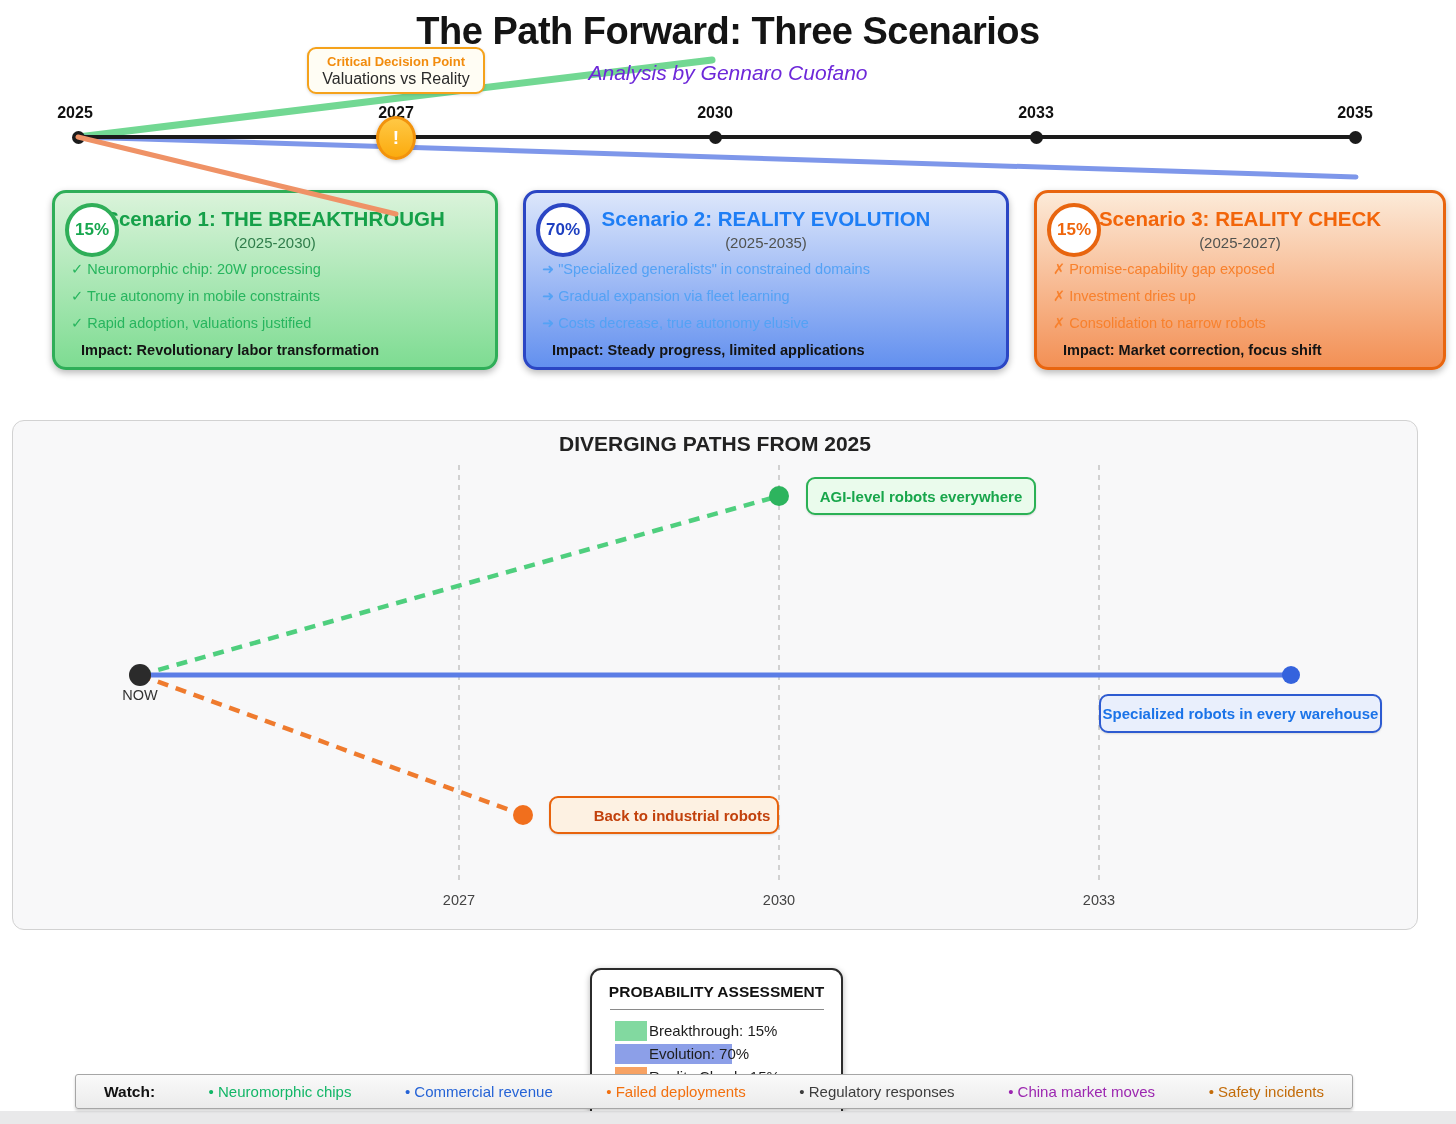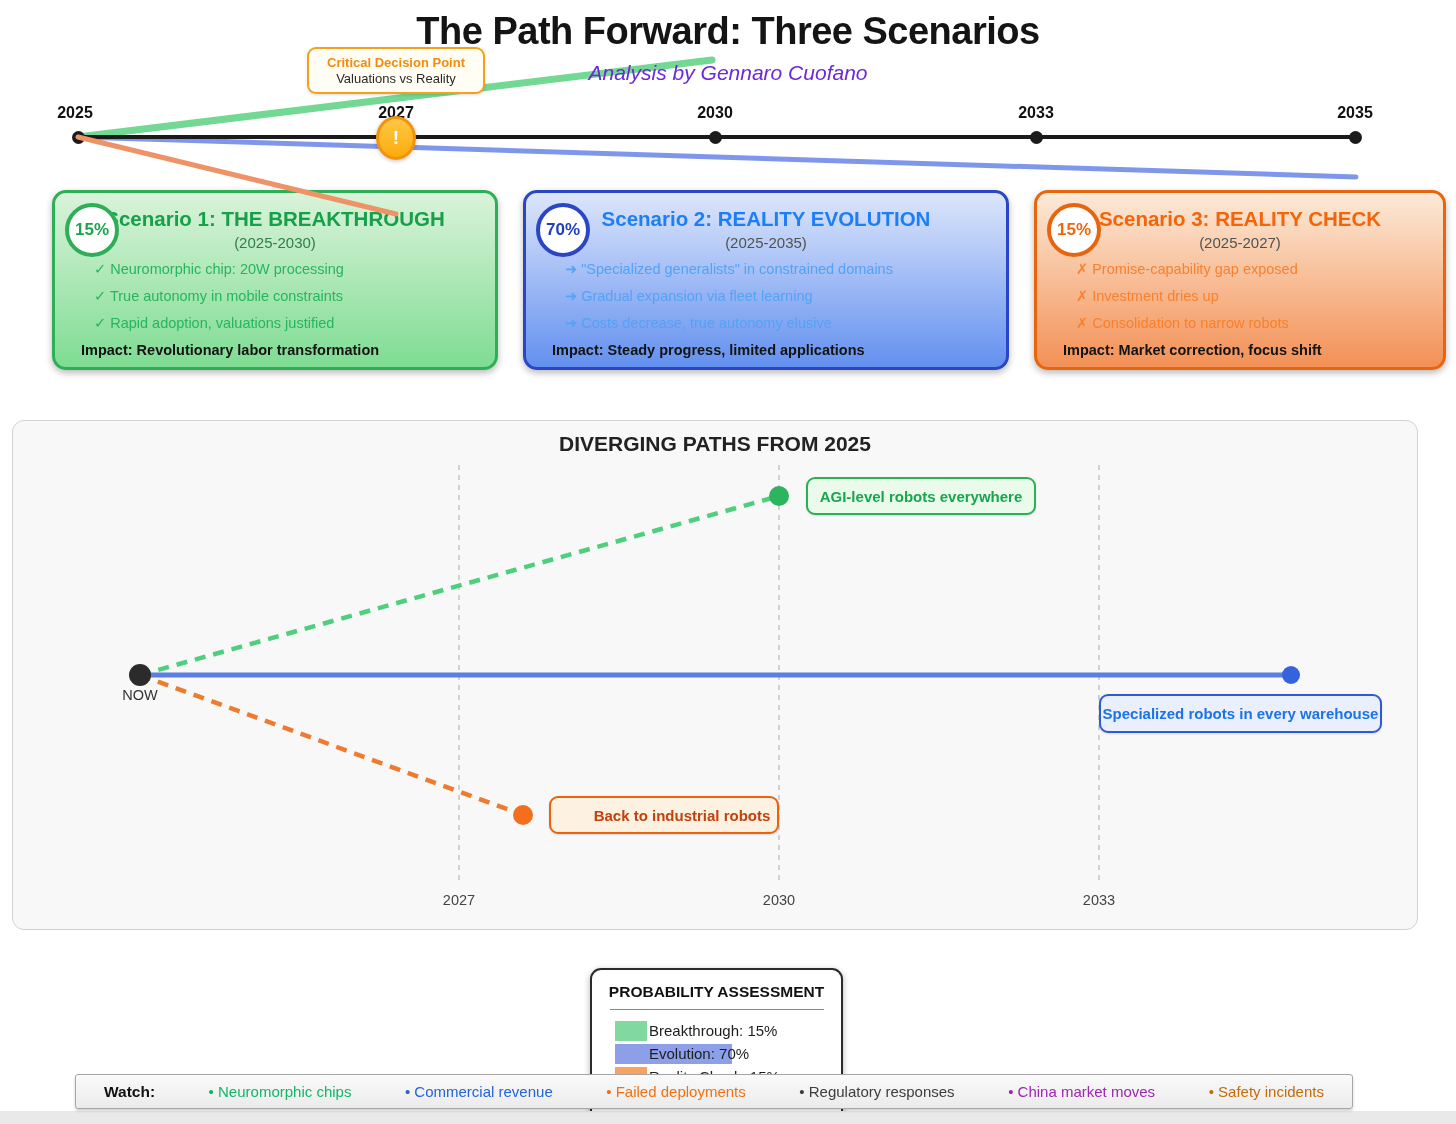--- a/index.html
+++ b/index.html
@@ -19,21 +19,21 @@
     top:61px; left:0; width:1456px; text-align:center;
     font-size:21px; font-style:italic; color:#6d28d9;
   }
   .decision-badge {
     top:47px; left:307px; width:178px; height:47px; z-index:3;
     background:#fffdf4; border:2px solid #f5a21b; border-radius:9px;
     box-shadow:0 1px 3px rgba(0,0,0,.15);
     display:flex; flex-direction:column; align-items:center; justify-content:center;
   }
   .decision-badge .b1 { font-size:13px; font-weight:bold; color:#f28c0d; }
-  .decision-badge .b2 { font-size:13px; color:#2a2a2a; margin-top:1px; }
+  .decision-badge .b2 { font-size:16px; color:#2a2a2a; margin-top:1px; }
 
   
   .svg-low { top:0; left:0; z-index:0; pointer-events:none; }
   .svg-high { top:0; left:0; z-index:6; pointer-events:none; }
   .tl-line { top:135px; left:78px; width:1277px; height:4px; background:#1b1b1b; z-index:1; }
   .tl-dot { width:13px; height:13px; border-radius:50%; background:#1b1b1b; top:131px; z-index:2; }
   .yr { top:104px; width:60px; text-align:center; font-size:16px; font-weight:bold; color:#111; z-index:2; }
   .alert-marker {
     top:116px; left:376px; width:40px; height:44px; border-radius:50%; z-index:3;
     background:linear-gradient(180deg,#ffc844 0%,#fbab0f 100%);
@@ -59,21 +59,21 @@
   .blue   .prob-badge { border:4px solid #2b46c4; color:#1d3fc0; }
   .orange .prob-badge { border:4px solid #e8650f; color:#ef660c; }
   .card-title { text-align:center; font-size:20.5px; font-weight:bold; margin-top:2px; }
   .green  .card-title { color:#15a049; }
   .blue   .card-title { color:#1e7ef5; }
   .orange .card-title { color:#f2650a; }
   .card-period { text-align:center; font-size:15px; margin-top:3px; }
   .green  .card-period { color:#2f7d4a; }
   .blue   .card-period { color:#50524f; }
   .orange .card-period { color:#50524f; }
-  .card-items { margin-top:10px; margin-left:23px; }
+  .card-items { margin-top:10px; margin-left:0; }
   .card-item { font-size:14.5px; margin-bottom:11px; }
   .green  .card-item { color:#27b55e; }
   .blue   .card-item { color:#54a2f5; }
   .orange .card-item { color:#f8812d; }
   .card-impact { font-size:14.5px; font-weight:bold; color:#141414; margin-left:10px; margin-top:2px; }
 
   
   .chart-panel {
     top:420px; left:12px; width:1406px; height:510px; z-index:1;
     background:#f8f8f9; border:1.5px solid #d2d2d2; border-radius:12px;

